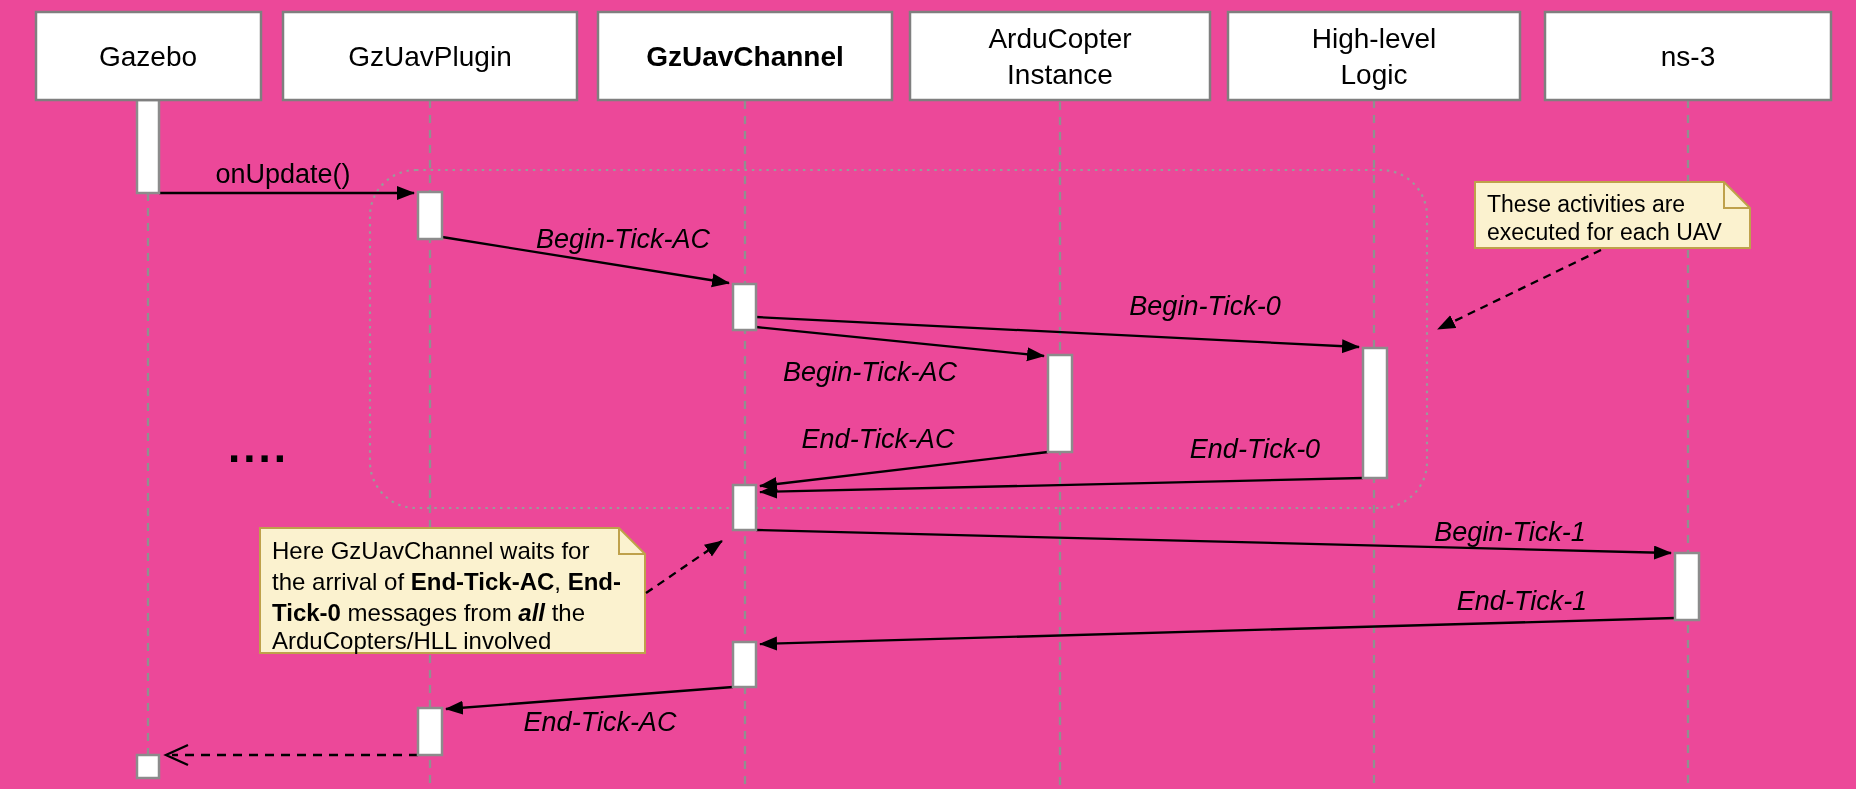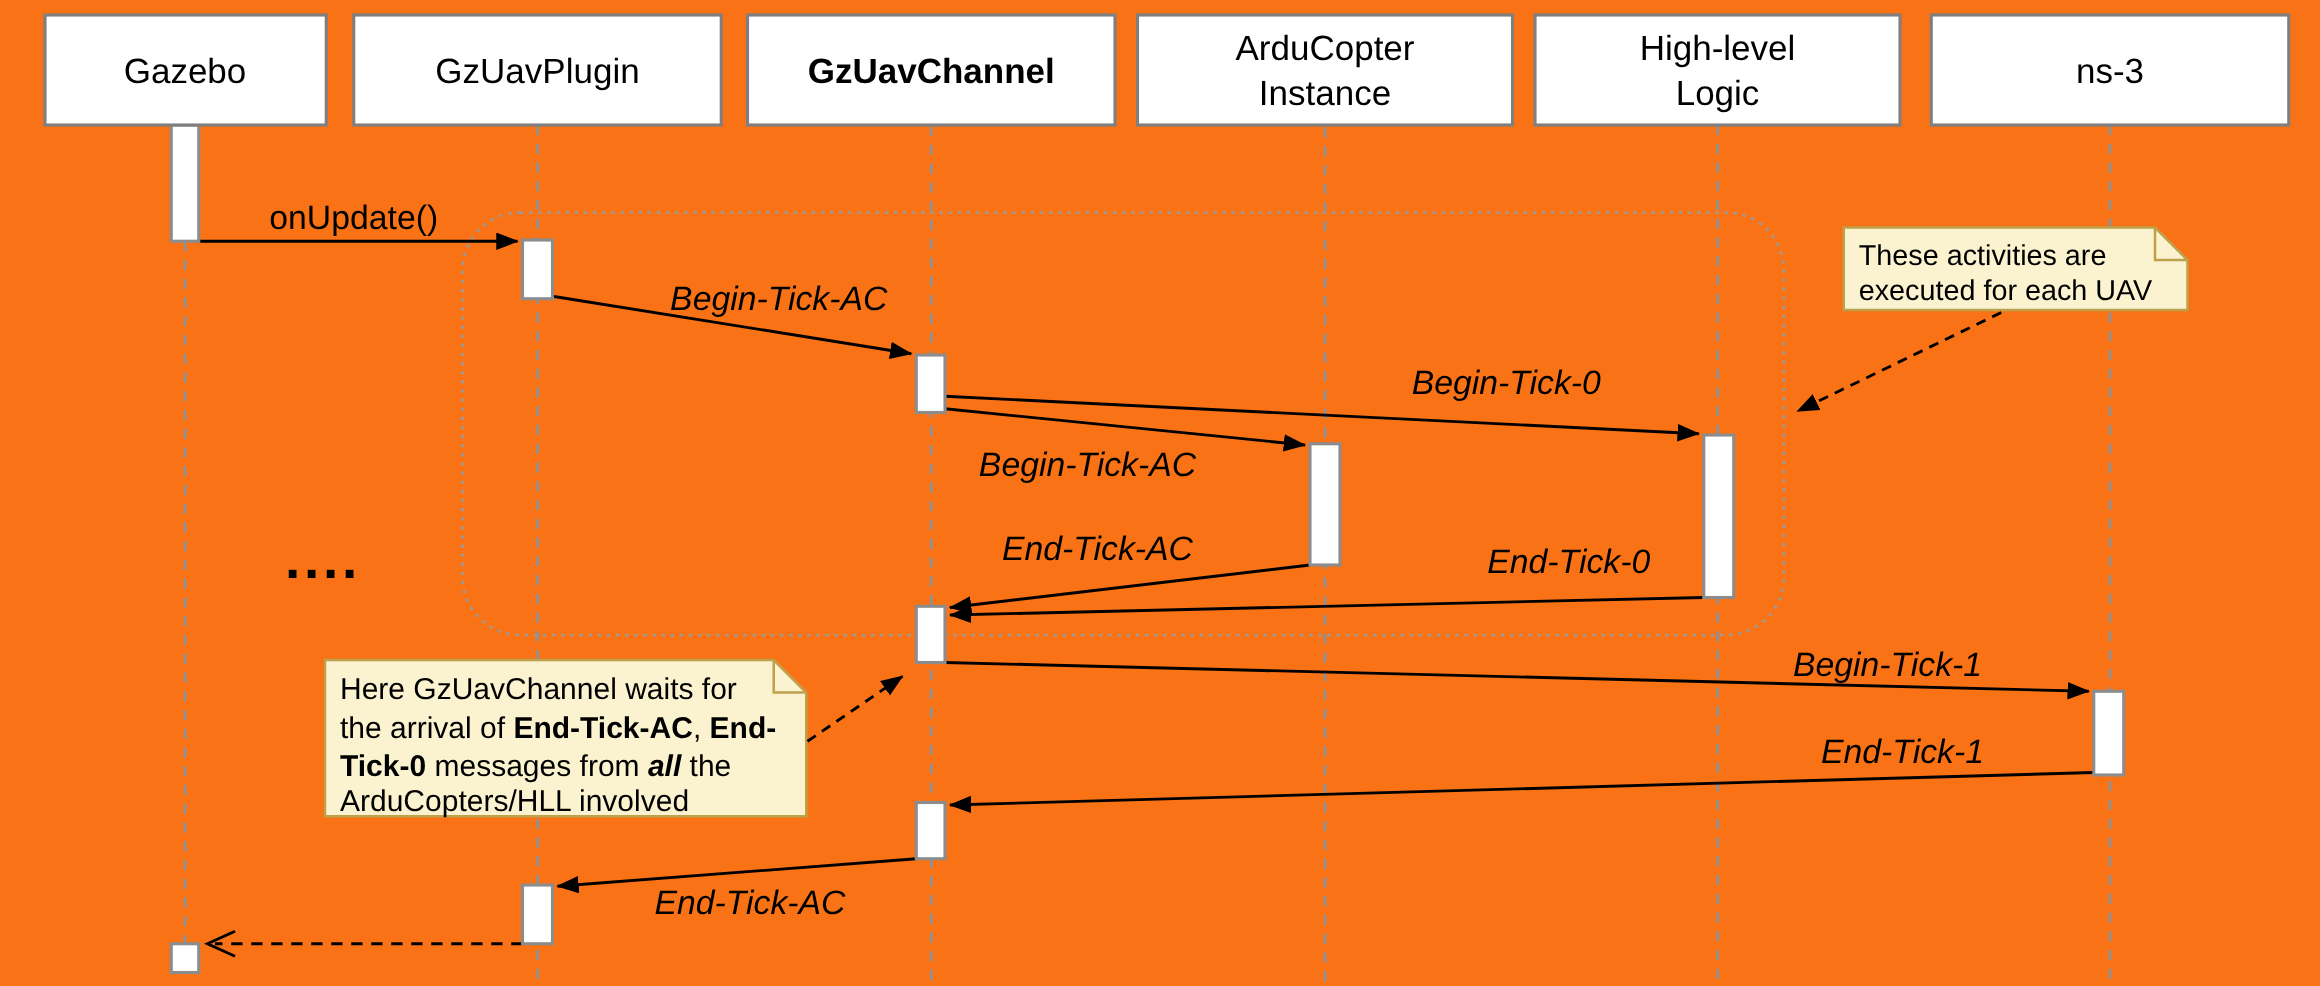--- a/index.html
+++ b/index.html
@@ -1,16 +1,16 @@
 <!DOCTYPE html>
 <html style="--note-fill: #FBF2CF; --note-border: #BFA14B; --box-border: #7F7F7F; --lifeline: #909090; --arrow: #000000;"><head>
 <meta charset="utf-8">
 <style>
   html,body{margin:0;padding:0;background:#ffffff;}
-  #page{position:relative;width:1856px;height:789px;background:#f97316;overflow:hidden;
+  #page{position:relative;width:1856px;height:789px;background:#ec4899;overflow:hidden;
         font-family:"Liberation Sans",sans-serif;}
   svg{display:block;}
   .pbox{fill:#ffffff;stroke:var(--box-border,#7f7f7f);stroke-width:2.5;}
   .ptext{font-family:"Liberation Sans",sans-serif;font-size:28px;fill:#000;text-anchor:middle;}
   .ptext.bold{font-weight:bold;}
   .lifeline{stroke:var(--lifeline,#909090);stroke-width:2.3;stroke-dasharray:8 7;fill:none;}
   .act{fill:#ffffff;stroke:#8c8c8c;stroke-width:2.5;}
   .loop{fill:none;stroke:#9a9a9a;stroke-width:2.2;stroke-dasharray:2.5 4.8;}
   .msg{stroke:var(--arrow,#000);stroke-width:2.3;fill:none;}
   .msglabel{font-family:"Liberation Sans",sans-serif;font-size:27px;font-style:italic;

